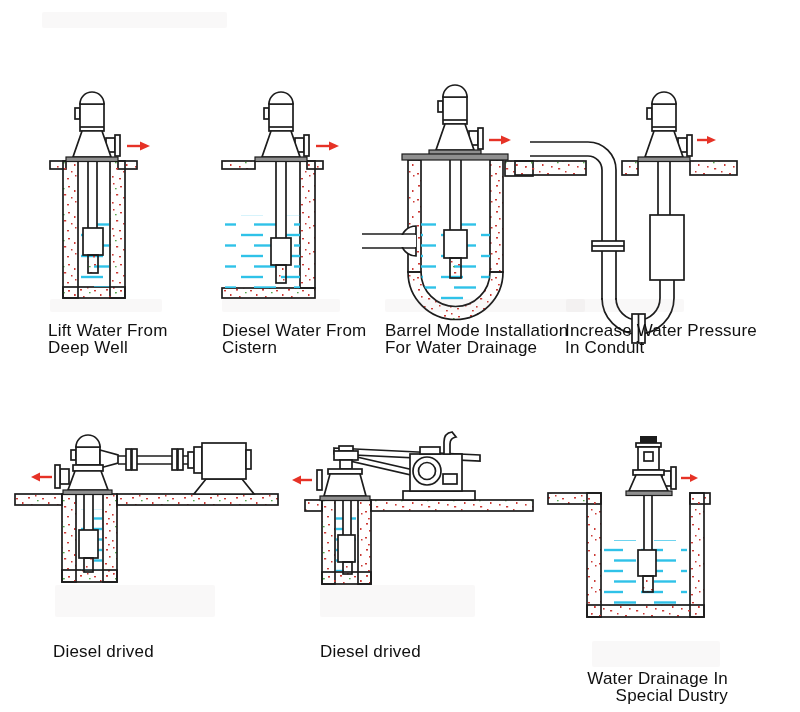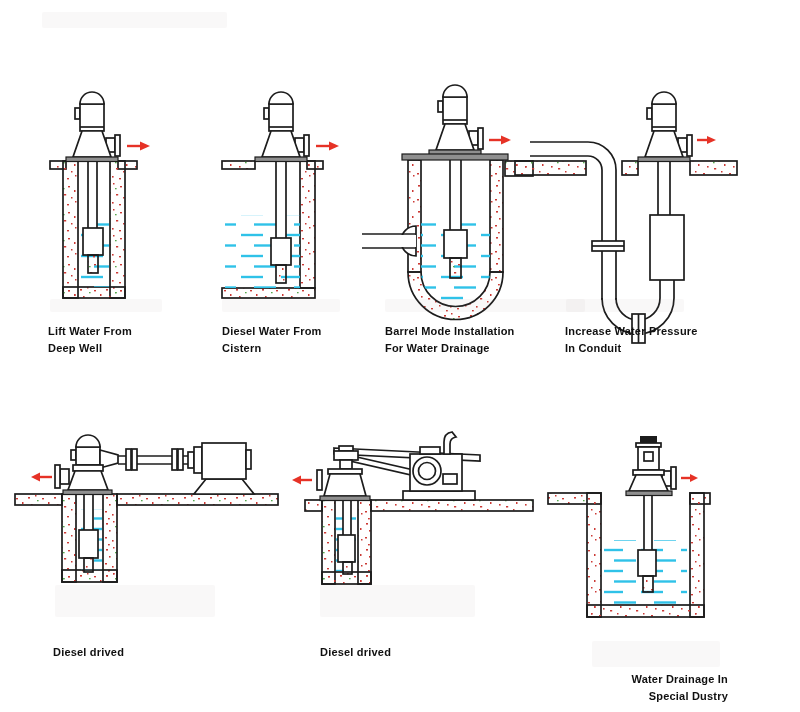--- a/index.html
+++ b/index.html
@@ -1,19 +1,19 @@
 <!DOCTYPE html>
 <html style="--line: #1c1c1c; --stipple: #cc3a35; --accent: #57a84f; --water: #2fc2e8; --plate: #8f8f8f; --arrow: #e63226; --text: #101010; --background: #ffffff;"><head>
 <meta charset="utf-8">
 <style>
   html,body{margin:0;padding:0;background:#fff;}
   .canvas{position:relative;width:800px;height:712px;background:var(--background,#fff);
           font-family:"Liberation Sans",sans-serif;overflow:hidden;}
   .canvas svg{position:absolute;left:0;top:0;}
-  .cap{position:absolute;font-weight:bold;font-size:11px;line-height:16.5px;
+  .cap{position:absolute;font-weight:normal;font-size:17px;line-height:16.5px;
        color:var(--text,#111);white-space:pre-line;letter-spacing:.2px;}
   .cap.center{text-align:right;width:150px;}
   .ghost{position:absolute;background:#9a8f8f;opacity:.06;border-radius:2px;}
   
   .ln{stroke:var(--line);stroke-width:1.7;fill:none;}
   .fw{fill:#ffffff;stroke:var(--line);stroke-width:1.7;}
   .wfill{fill:#ffffff;stroke:none;}
   .stip{fill:url(#stip);stroke:var(--line);stroke-width:1.7;}
   .plate{fill:var(--plate);stroke:var(--line);stroke-width:1.2;}
   .wat{fill:url(#waterp);stroke:none;}

